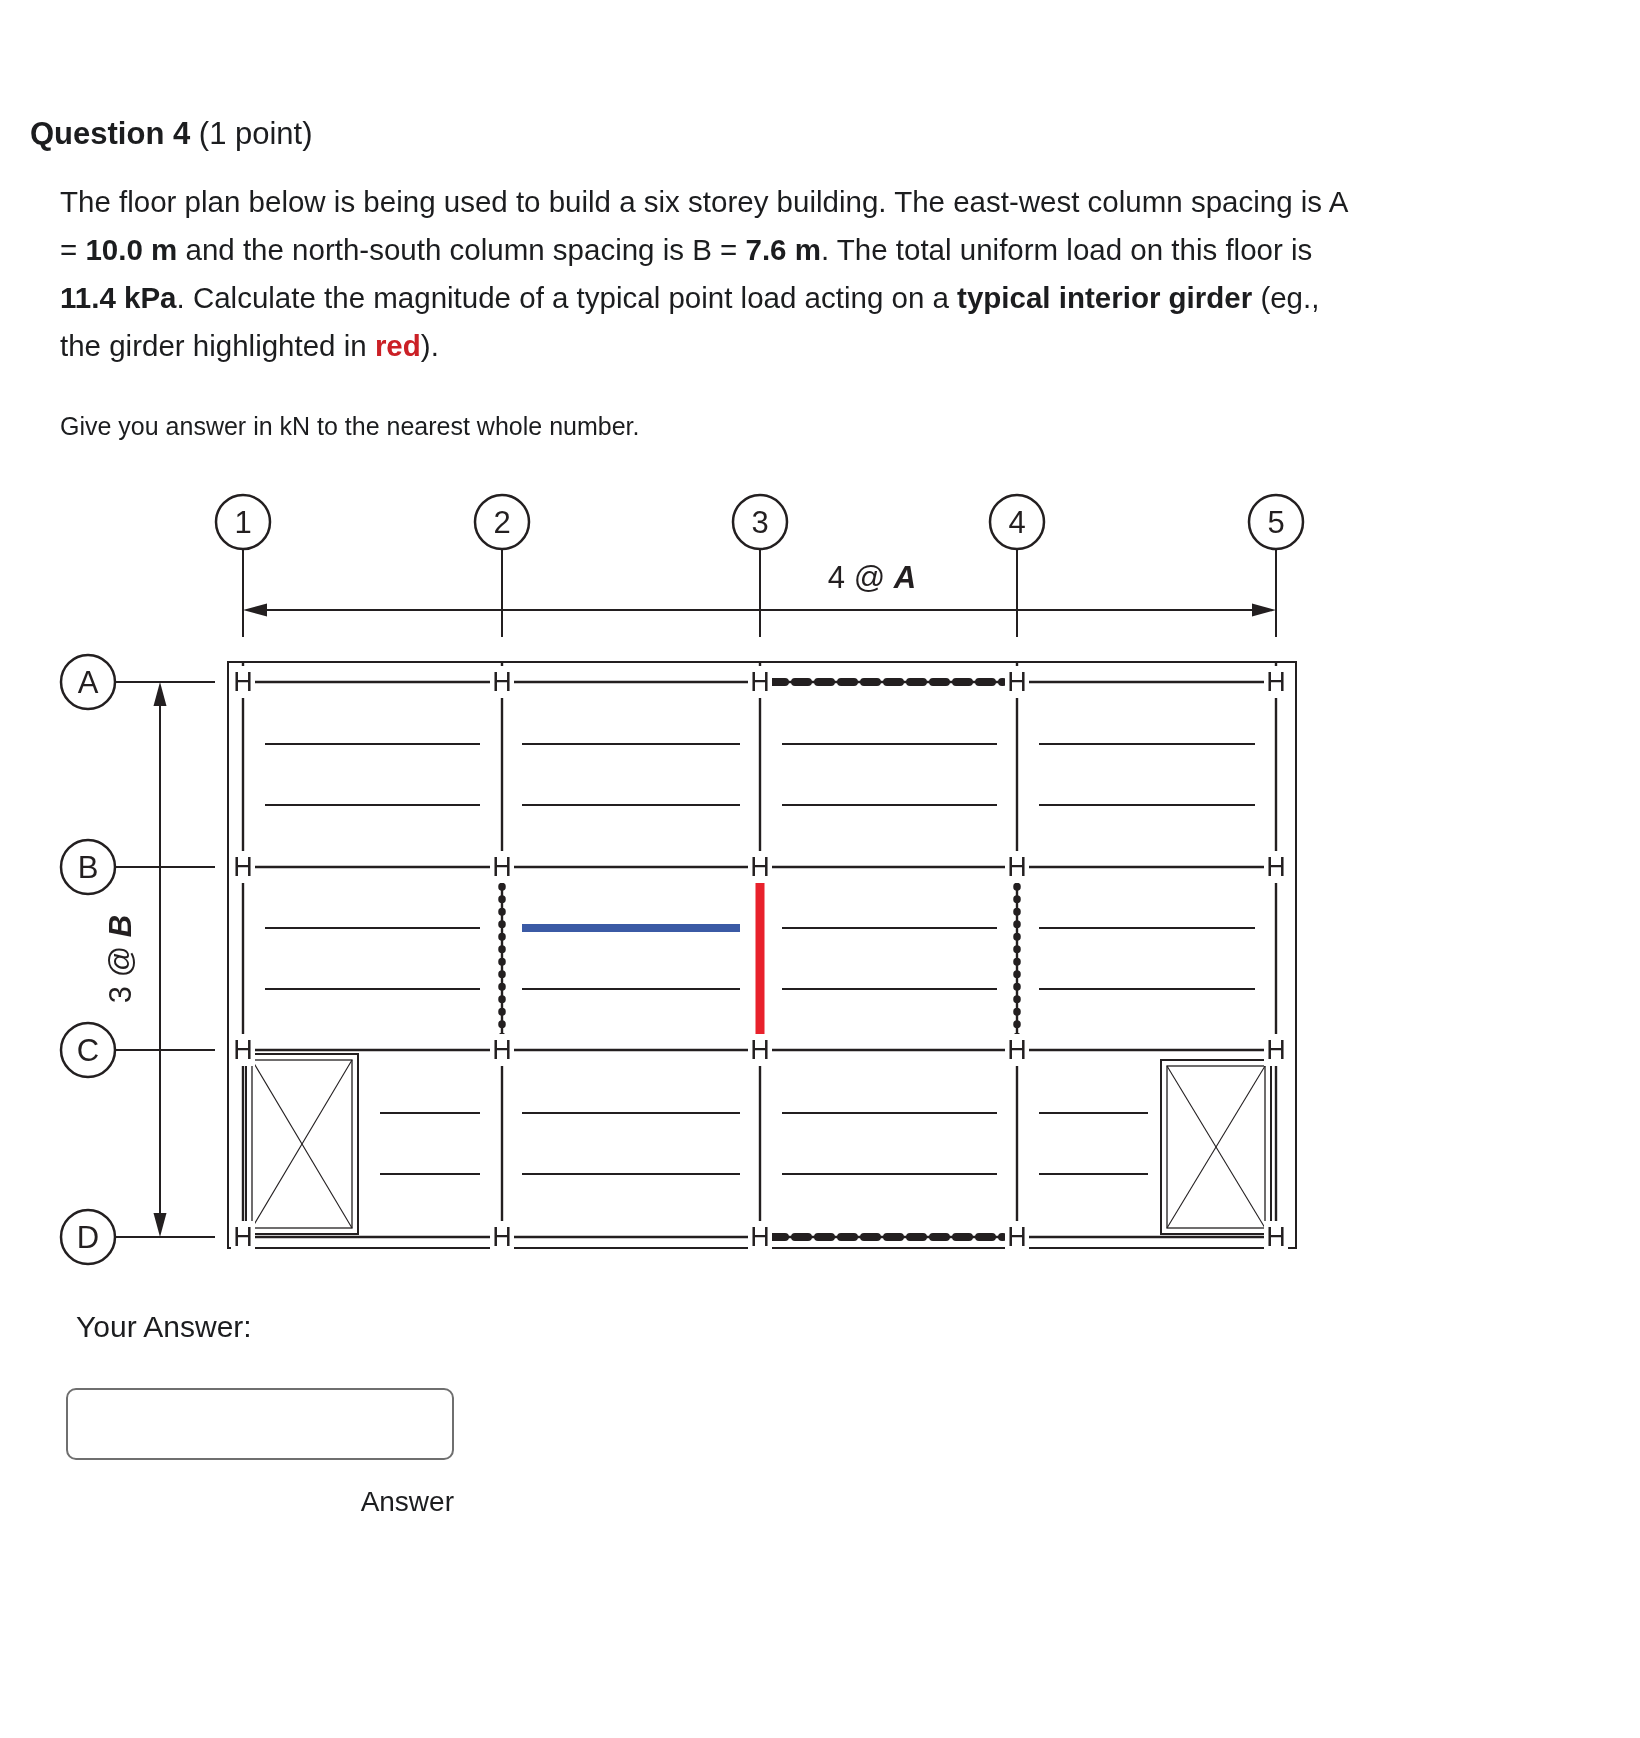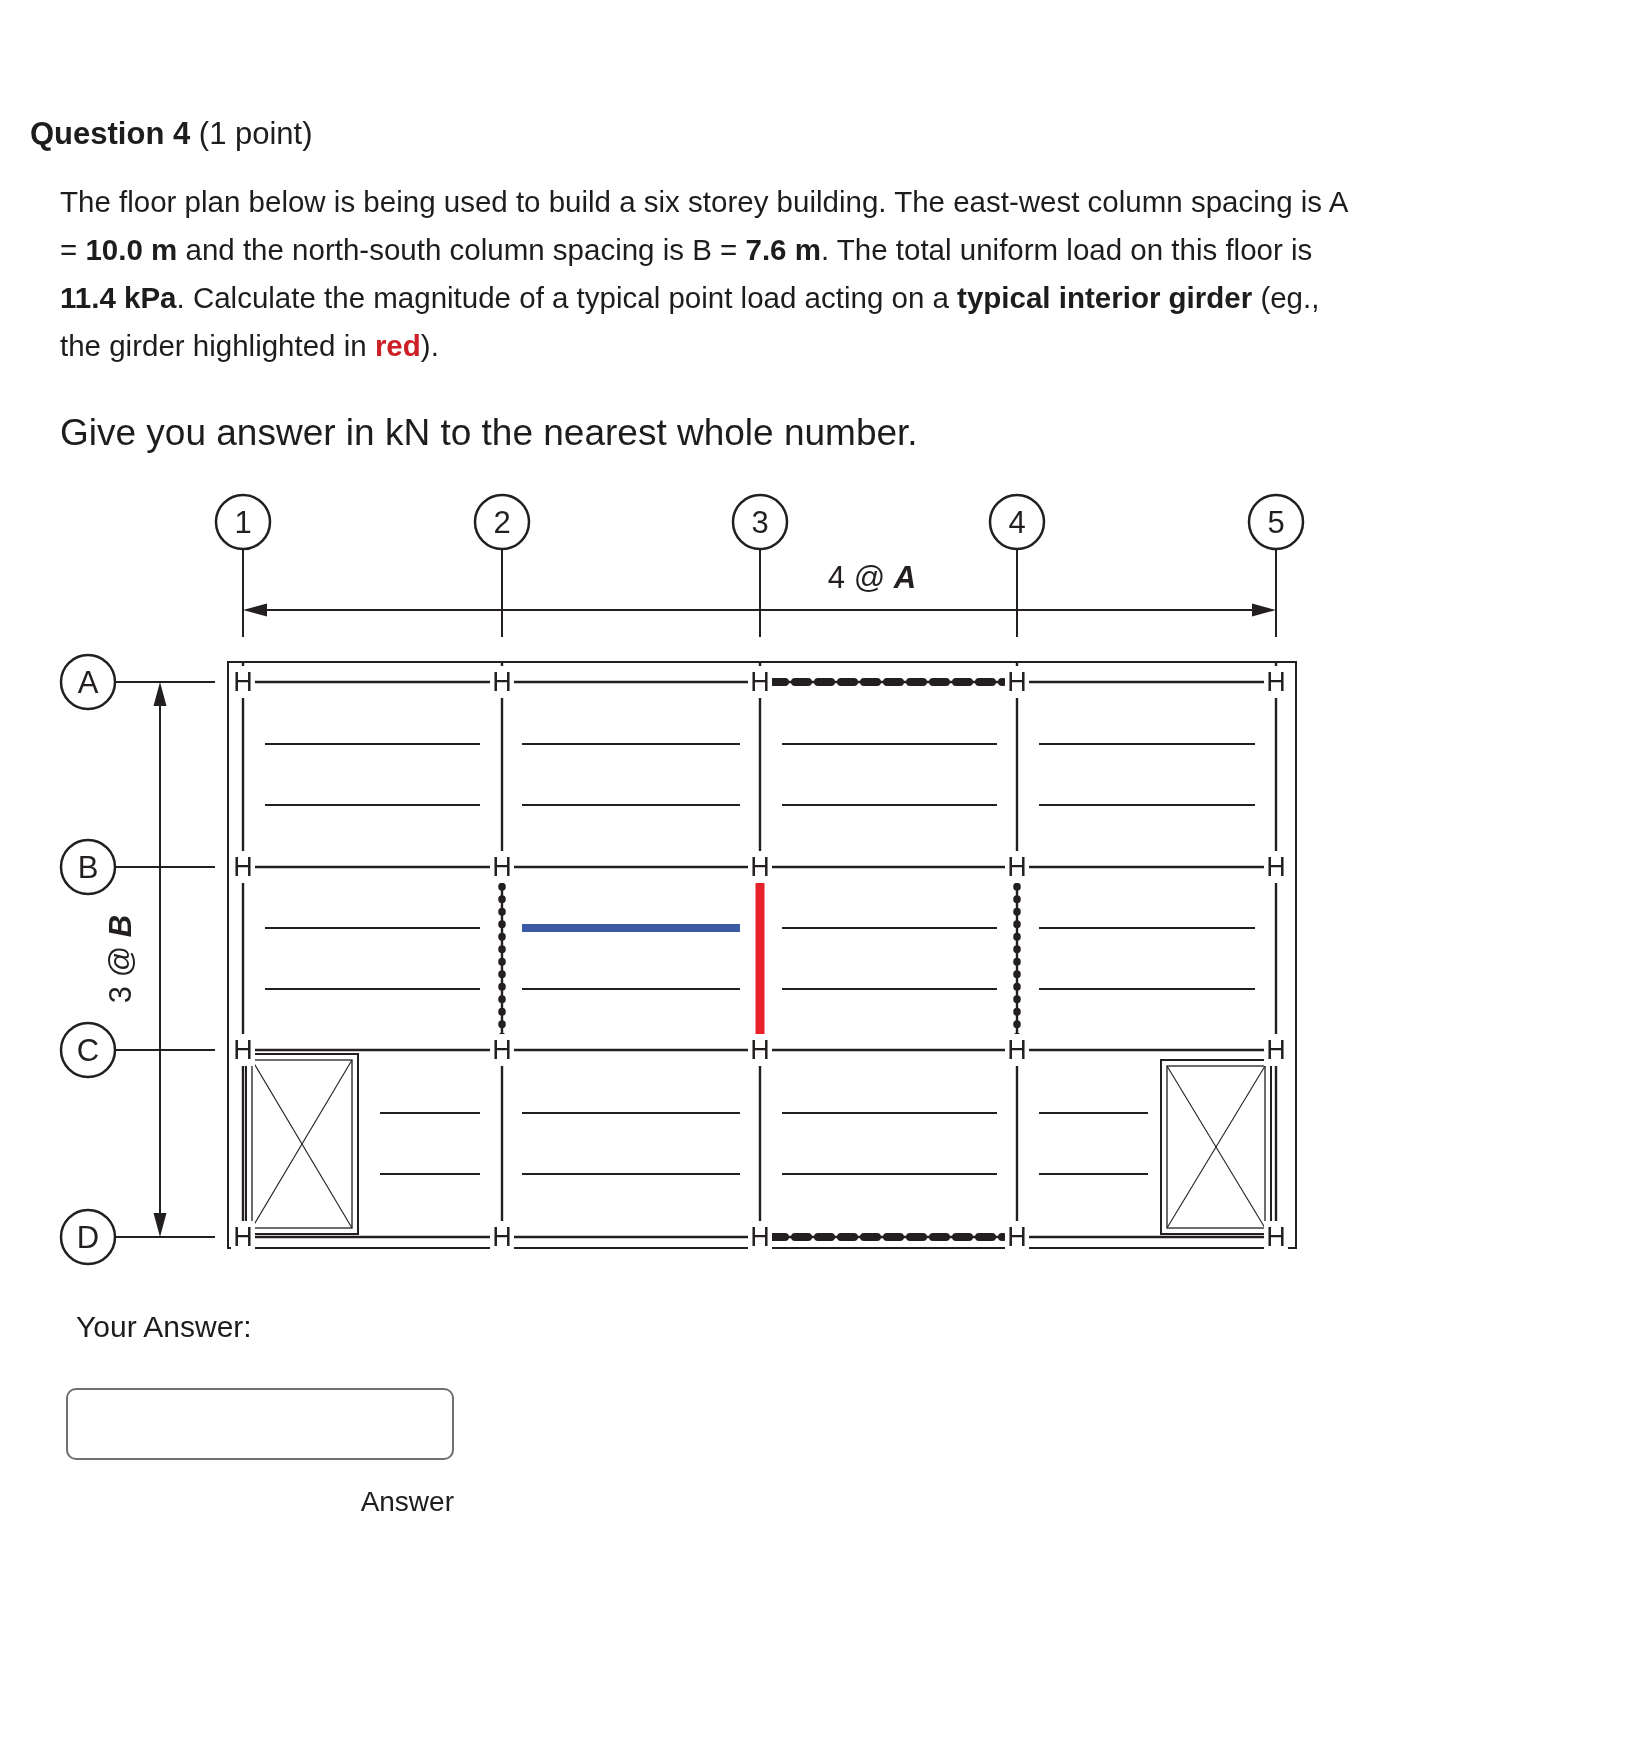--- a/index.html
+++ b/index.html
@@ -7,21 +7,21 @@
   body { font-family:"Liberation Sans", sans-serif; color:#202124; }
   .page { position:relative; width:1640px; height:1738px; background:#ffffff; overflow:hidden; }
 
   .q-title { position:absolute; left:30px; top:116px; font-size:31px; font-weight:400; color:#1c1d1f; }
   .q-title .b { font-weight:700; }
 
   .q-body { position:absolute; left:60px; top:178px; width:1295px; font-size:29.5px; line-height:48px; color:#1c1d1f; }
   .b { font-weight:700; }
   .red { color:#cb2026; }
 
-  .q-instruction { position:absolute; left:60px; top:412px; font-size:37px; color:#1c1d1f; }
+  .q-instruction { position:absolute; left:60px; top:412px; font-size:25px; color:#1c1d1f; }
 
   svg.plan { position:absolute; left:0; top:482px; font-family:"Liberation Sans", sans-serif; }
 
   .answer-label { position:absolute; left:76px; top:1310px; font-size:30px; color:#1c1d1f; }
   .answer-input {
     position:absolute; left:66px; top:1388px; width:388px; height:72px;
     border:2px solid #6f6f6f; border-radius:10px; background:#ffffff;
     font-size:28px; padding:0 16px; font-family:"Liberation Sans", sans-serif; color:#1c1d1f;
   }
   .answer-caption { position:absolute; left:66px; top:1486px; width:388px; text-align:right; font-size:28px; color:#1c1d1f; }

